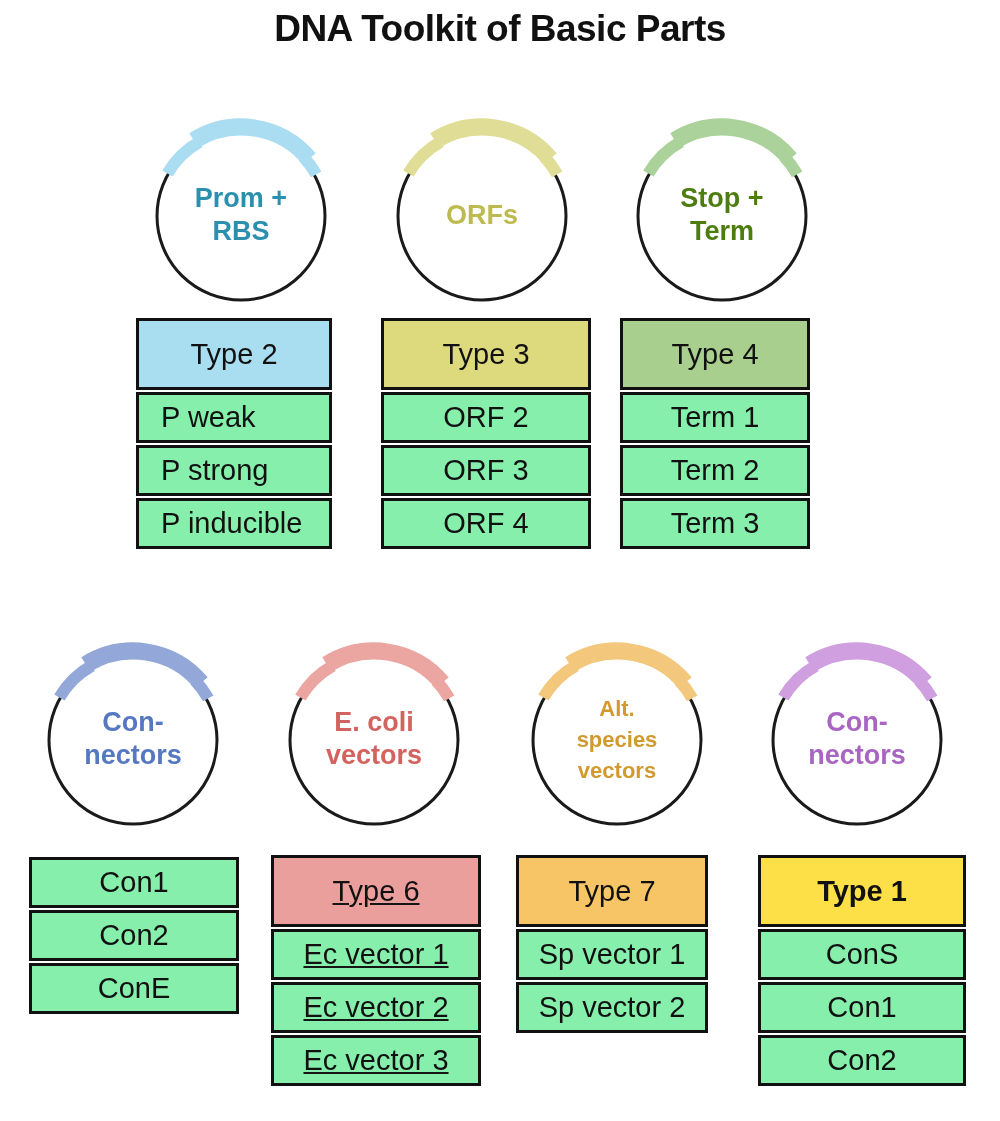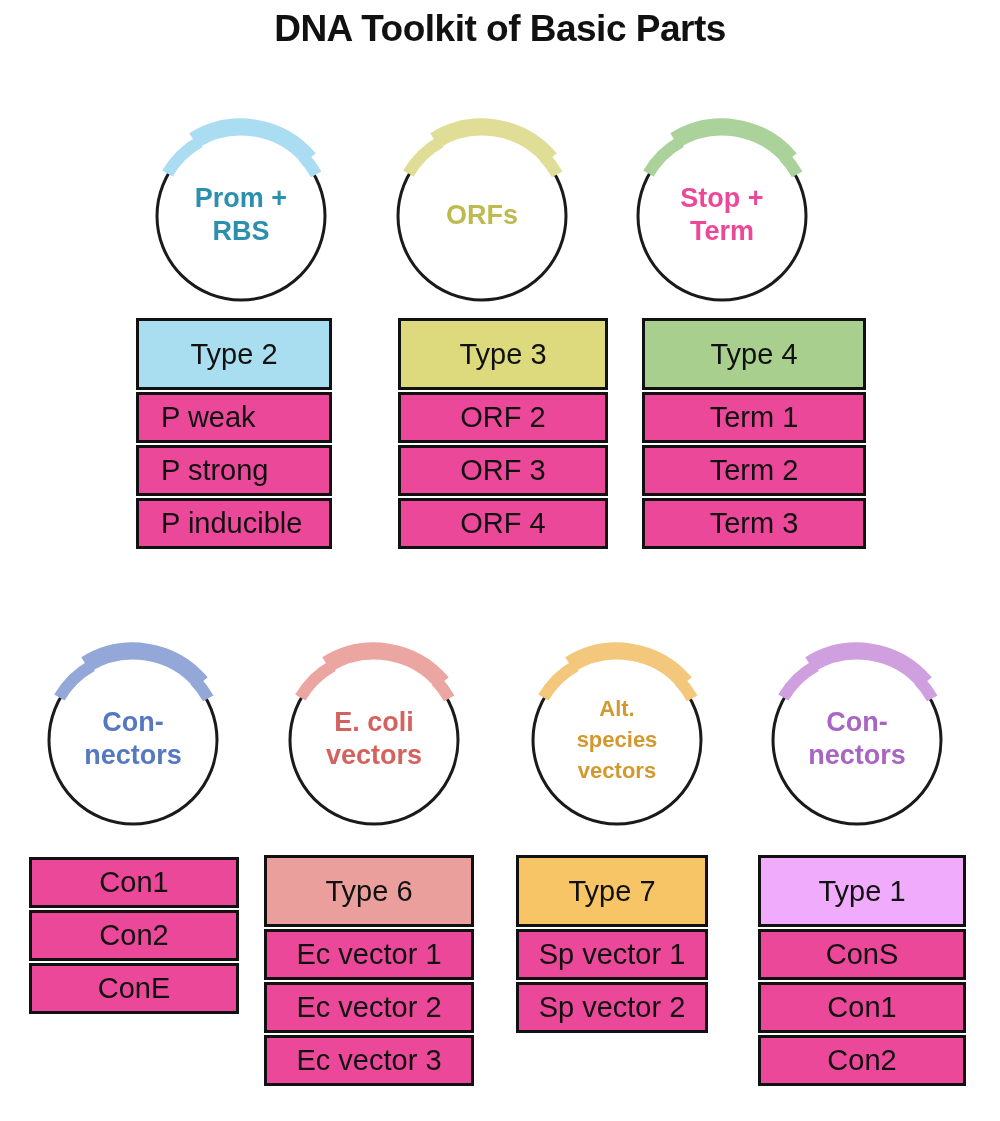--- a/index.html
+++ b/index.html
@@ -17,21 +17,21 @@
   .ring{fill:none;stroke:#1a1a1a;stroke-width:3px;}
   .band{fill:none;stroke-linecap:butt;}
   .plasmid-label{
     position:absolute;left:0;top:0;width:220px;height:200px;box-sizing:border-box;
     display:flex;flex-direction:column;align-items:center;justify-content:center;
     padding-top:10px;font-weight:bold;font-size:27px;line-height:33px;text-align:center;
   }
   
   .ptable{position:absolute;}
   .cell{
-    box-sizing:border-box;border:3px solid #111;background:#ec4899;
+    box-sizing:border-box;border:3px solid #111;background:#86efac;
     display:flex;align-items:center;justify-content:center;
     font-size:29px;color:#111;
   }
   .ptable-header{height:72px;}
   .ptable-row{height:51px;margin-top:2px;}
   .rows-left .ptable-row{justify-content:flex-start;padding-left:22px;}
 </style>
 </head>
 <body>
 
@@ -64,41 +64,41 @@
     </div>
   </div>
 
   <div class="plasmid" style="left:612px;top:110px;">
     <svg width="220" height="200" viewBox="0 0 220 200">
       <circle class="ring" cx="110" cy="106" r="84"></circle>
       <path class="band" d="M 36.4 63.5 A 85 85 0 0 1 68.8 31.7" stroke-width="12" stroke="#abd29b"></path>
       <path class="band" d="M 62.8 30.5 A 89 89 0 0 1 178.2 48.8" stroke-width="17" stroke="#abd29b"></path>
       <path class="band" d="M 171.9 46.3 A 86 86 0 0 1 185.2 64.3" stroke-width="12" stroke="#abd29b"></path>
     </svg>
-    <div class="plasmid-label" style="color: #ec4899;">
+    <div class="plasmid-label" style="color: #4d7c0f;">
       <div>Stop +</div>
       <div>Term</div>
     </div>
   </div>
 
   <div class="ptable rows-left" style="left:136px;top:318px;width:196px;">
     <div class="cell ptable-header" style="background-color: rgb(169, 222, 241);">Type 2</div>
     <div class="cell ptable-row">P weak</div>
     <div class="cell ptable-row">P strong</div>
     <div class="cell ptable-row">P inducible</div>
   </div>
 
-  <div class="ptable" style="left:381px;top:318px;width:210px;margin-left:17px;">
+  <div class="ptable" style="left:381px;top:318px;width:210px;">
     <div class="cell ptable-header" style="background-color: rgb(220, 218, 124);">Type 3</div>
     <div class="cell ptable-row">ORF 2</div>
     <div class="cell ptable-row">ORF 3</div>
     <div class="cell ptable-row">ORF 4</div>
   </div>
 
-  <div class="ptable" style="left:642px;top:318px;width:224px;">
+  <div class="ptable" style="left:620px;top:318px;width:190px;">
     <div class="cell ptable-header" style="background-color: rgb(169, 207, 142);">Type 4</div>
     <div class="cell ptable-row">Term 1</div>
     <div class="cell ptable-row">Term 2</div>
     <div class="cell ptable-row">Term 3</div>
   </div>
 
   <div class="plasmid" style="left:23px;top:634px;">
     <svg width="220" height="200" viewBox="0 0 220 200">
       <circle class="ring" cx="110" cy="106" r="84"></circle>
       <path class="band" d="M 36.4 63.5 A 85 85 0 0 1 68.8 31.7" stroke-width="12" stroke="#93a8d8"></path>
@@ -150,33 +150,33 @@
       <div>nectors</div>
     </div>
   </div>
 
   <div class="ptable" style="left:29px;top:855px;width:210px;">
     <div class="cell ptable-row">Con1</div>
     <div class="cell ptable-row">Con2</div>
     <div class="cell ptable-row">ConE</div>
   </div>
 
-  <div class="ptable" style="left:264px;top:855px;width:210px;">
+  <div class="ptable" style="left:271px;top:855px;width:210px;text-decoration:underline;">
     <div class="cell ptable-header" style="background-color: rgb(235, 159, 156);">Type 6</div>
     <div class="cell ptable-row">Ec vector 1</div>
     <div class="cell ptable-row">Ec vector 2</div>
     <div class="cell ptable-row">Ec vector 3</div>
   </div>
 
   <div class="ptable" style="left:516px;top:855px;width:192px;">
     <div class="cell ptable-header" style="background-color: rgb(247, 197, 101);">Type 7</div>
     <div class="cell ptable-row">Sp vector 1</div>
     <div class="cell ptable-row">Sp vector 2</div>
   </div>
 
   <div class="ptable" style="left:758px;top:855px;width:208px;">
-    <div class="cell ptable-header" style="background-color: #f0abfc;">Type 1</div>
+    <div class="cell ptable-header" style="background-color: #fde047; font-weight: bold;">Type 1</div>
     <div class="cell ptable-row">ConS</div>
     <div class="cell ptable-row">Con1</div>
     <div class="cell ptable-row">Con2</div>
   </div>
 
 </div>
 
 </body></html>

